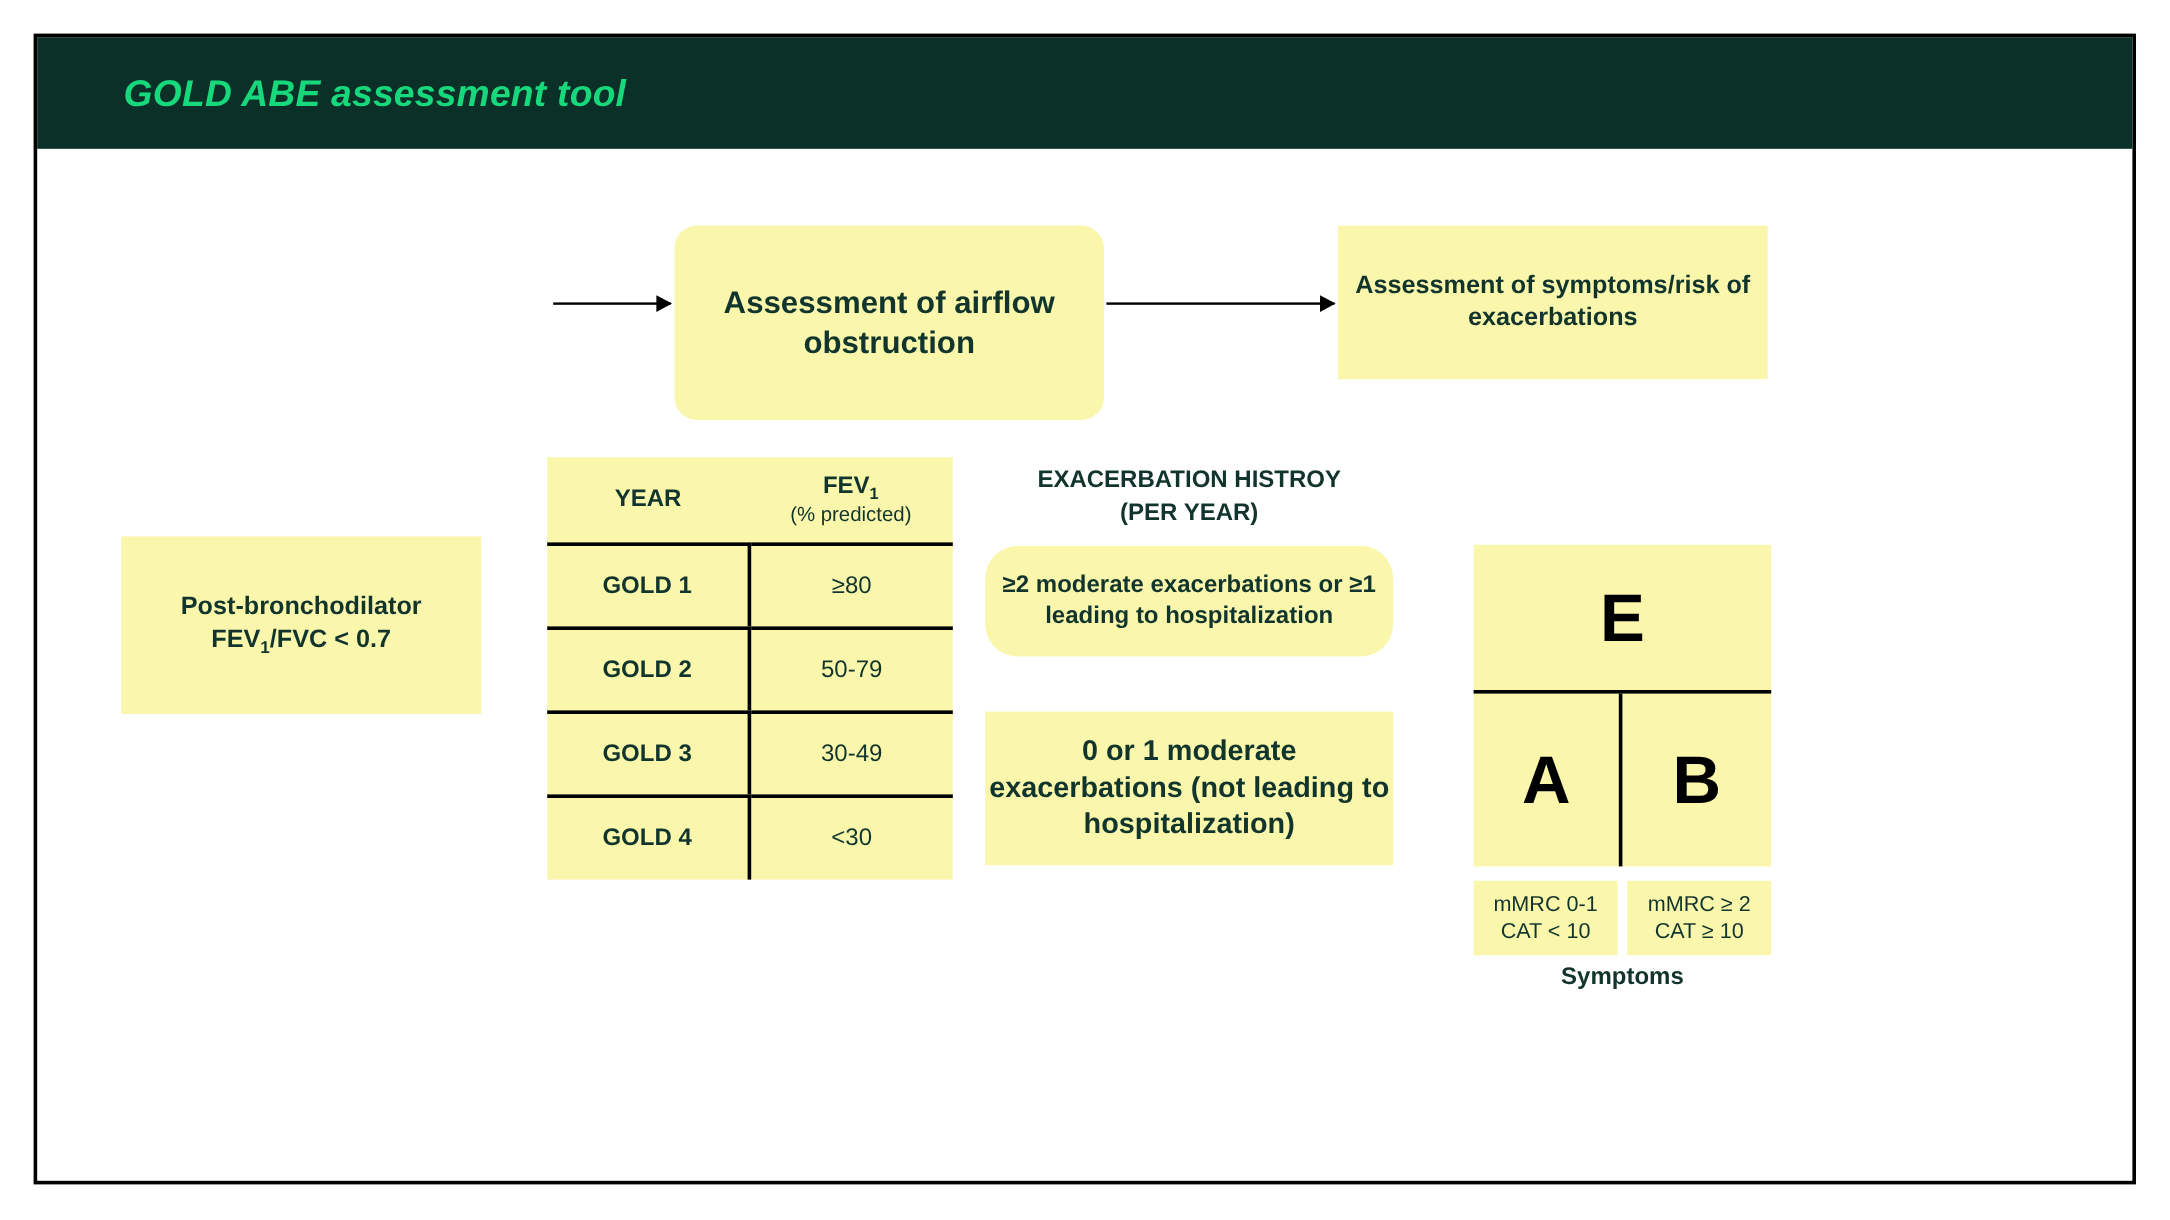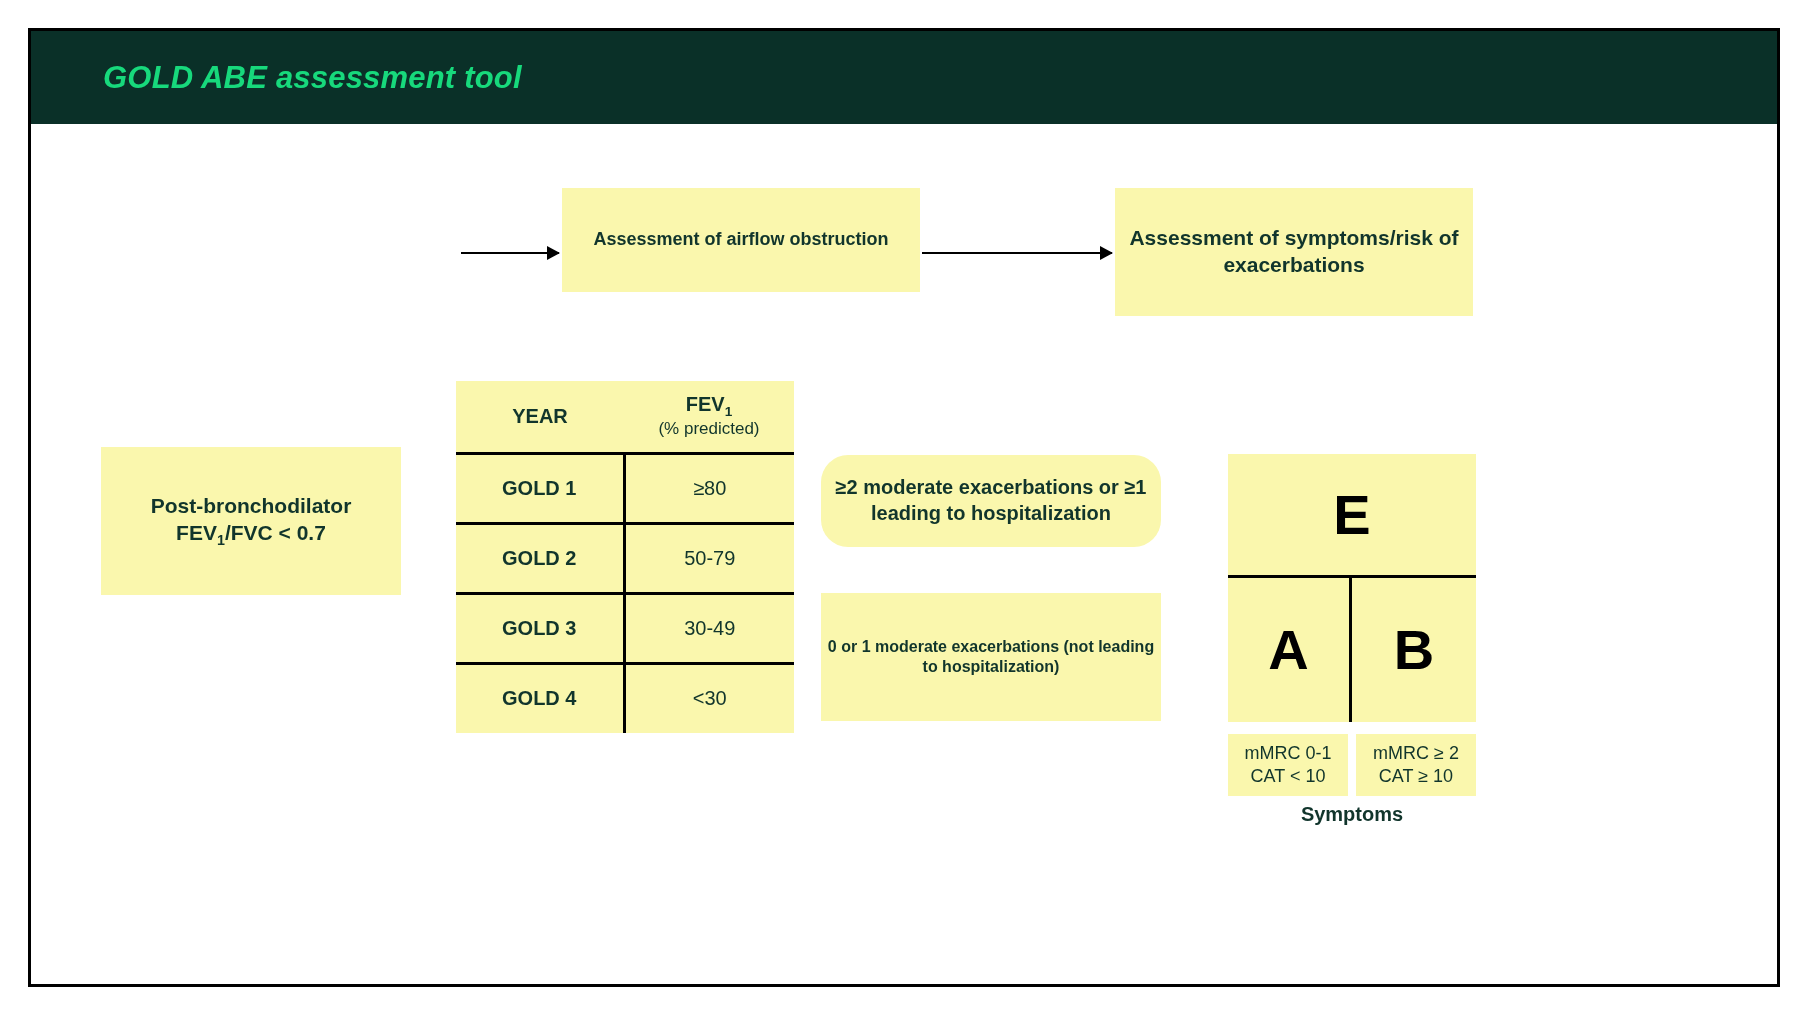--- a/index.html
+++ b/index.html
@@ -63,22 +63,23 @@
     box-sizing: border-box;
     line-height: 1.28;
   }
 
   
   #box-diagnosis {
     left: 70px;  top: 157px;  width: 358px; height: 128px;
     font-size: 21px;
   }
   #box-airflow {
-    left: 531px; top: 157px;  width: 358px; height: 104px;
-    font-size: 18px;
+    left: 531px; top: 157px;  width: 358px; height: 162px;
+    font-size: 26px;
+    border-radius: 19px;
   }
   #box-symptoms-risk {
     left: 1084px; top: 157px; width: 358px; height: 128px;
     font-size: 21px;
   }
 
   .arrow {
     position: absolute;
     height: 2px;
     background: #000000;
@@ -157,21 +158,21 @@
     font-weight: bold;
     line-height: 1.35;
   }
   #box-exac-high {
     left: 790px; top: 424px; width: 340px; height: 92px;
     font-size: 20px;
     border-radius: 27px;
   }
   #box-exac-low {
     left: 790px; top: 562px; width: 340px; height: 128px;
-    font-size: 16px;
+    font-size: 24px;
   }
 
   
   #abe-grid {
     position: absolute;
     left: 1197px;
     top: 423px;
     width: 248px;
     height: 268px;
     background: #faf7ad;
@@ -271,20 +272,24 @@
         <td class="col-grade">GOLD 3</td>
         <td class="col-value">30-49</td>
       </tr>
       <tr>
         <td class="col-grade">GOLD 4</td>
         <td class="col-value">&lt;30</td>
       </tr>
     </tbody>
   </table>
 
+  <div id="exac-title">
+    <span>EXACERBATION HISTROY</span><br>
+    <span>(PER YEAR)</span>
+  </div>
 
   <div class="ybox" id="box-exac-high">
     <span>≥2 moderate exacerbations or ≥1 leading to hospitalization</span>
   </div>
 
   <div class="ybox" id="box-exac-low">
     <span>0 or 1 moderate exacerbations (not leading to hospitalization)</span>
   </div>
 
   <div id="abe-grid">

